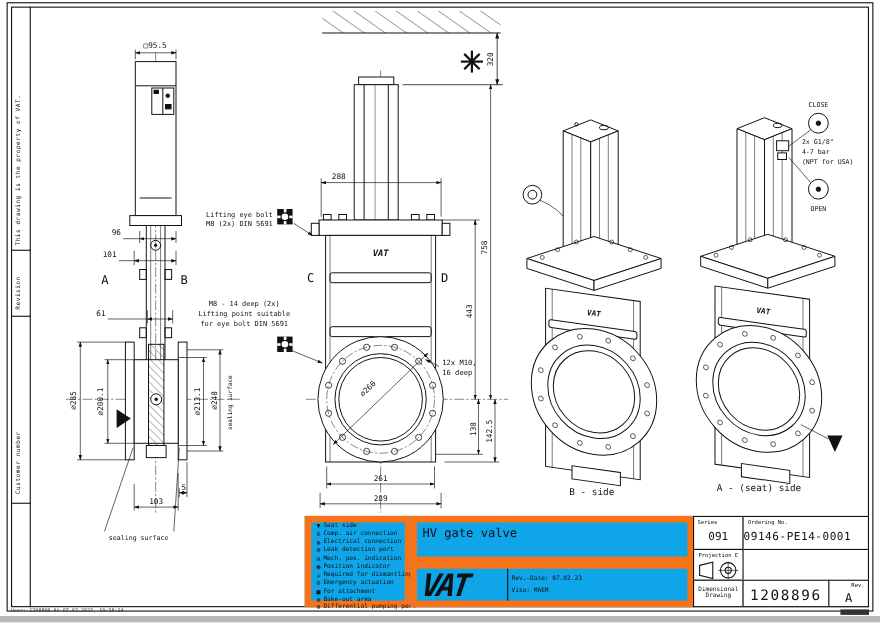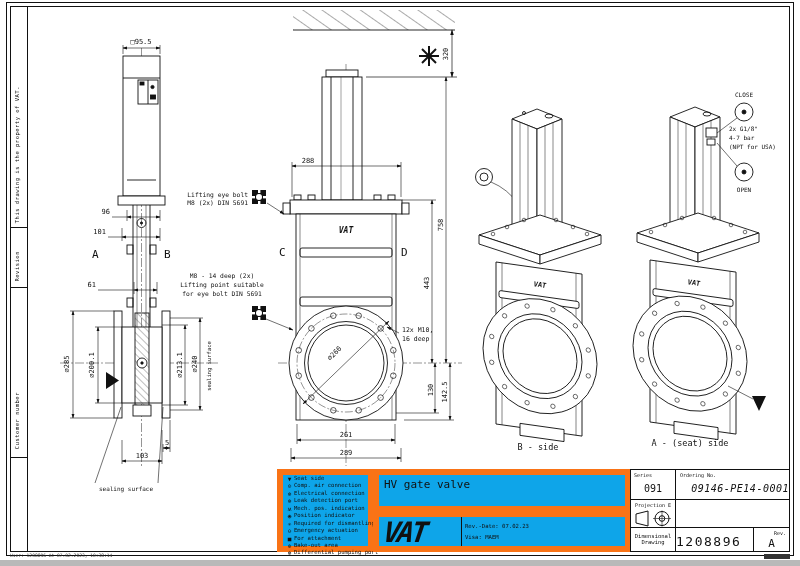--- a/index.html
+++ b/index.html
@@ -443,40 +443,40 @@
   </div>
 </div>
 
 <div class="abs" style="left:630px;top:469px;width:160px;height:83px;">
   <div class="cell" style="left:0;top:0;width:46px;height:31px;">
     <span class="tb-lbl" style="left:3px;top:2px;">Series</span>
     <span class="tb-val" style="left:0;right:0;top:13px;text-align:center;">091</span>
   </div>
   <div class="cell" style="left:45px;top:0;width:115px;height:31px;">
     <span class="tb-lbl" style="left:4px;top:2px;">Ordering No.</span>
-    <span class="tb-val" style="left:0;right:0;top:13px;text-align:right;letter-spacing:.5px;font-style:italic;">09146-PE14-0001</span>
+    <span class="tb-val" style="left:0;right:0;top:13px;text-align:left;letter-spacing:.5px;">09146-PE14-0001</span>
   </div>
   <div class="cell" style="left:0;top:30px;width:46px;height:29px;">
     <span class="tb-lbl" style="left:0;right:0;top:2px;text-align:center;">Projection E</span>
     <svg width="40" height="17" viewBox="0 0 40 17" style="position:absolute;left:3px;top:10px;">
       <g stroke="#111" stroke-width="1" fill="none">
         <polygon points="2,4 14,1 14,16 2,13"></polygon>
         <circle cx="28" cy="8.5" r="7"></circle>
           <circle cx="28" cy="8.5" r="2.8"></circle>
         <line x1="19" y1="8.5" x2="37" y2="8.5" stroke-width=".6"></line>
         <line x1="28" y1="0.5" x2="28" y2="16.5" stroke-width=".6"></line>
       </g>
     </svg>
   </div>
   <div class="cell" style="left:0;top:58px;width:46px;height:25px;text-align:center;">
     <div style="font-size:5.5px;margin-top:5px;">Dimensional</div>
     <div style="font-size:5.5px;">Drawing</div>
   </div>
   <div class="cell" style="left:45px;top:58px;width:79px;height:25px;">
-    <span style="position:absolute;left:0;right:0;top:6px;font-size:13px;letter-spacing:1.5px;">1208896</span>
+    <span style="position:absolute;left:0;right:0;top:6px;text-align:center;font-size:13px;letter-spacing:1.5px;">1208896</span>
   </div>
   <div class="cell" style="left:123px;top:58px;width:37px;height:25px;">
     <span class="tb-lbl" style="right:3px;top:2px;">Rev.</span>
     <span style="position:absolute;left:0;right:0;top:9px;text-align:center;font-size:11px;">A</span>
   </div>
 </div>
 
 <div class="footer-note">User: 1208896  At 07.02.2023, 10:38:14</div>
 <div class="corner-mark"></div>
 <div class="grey-strip"></div>

